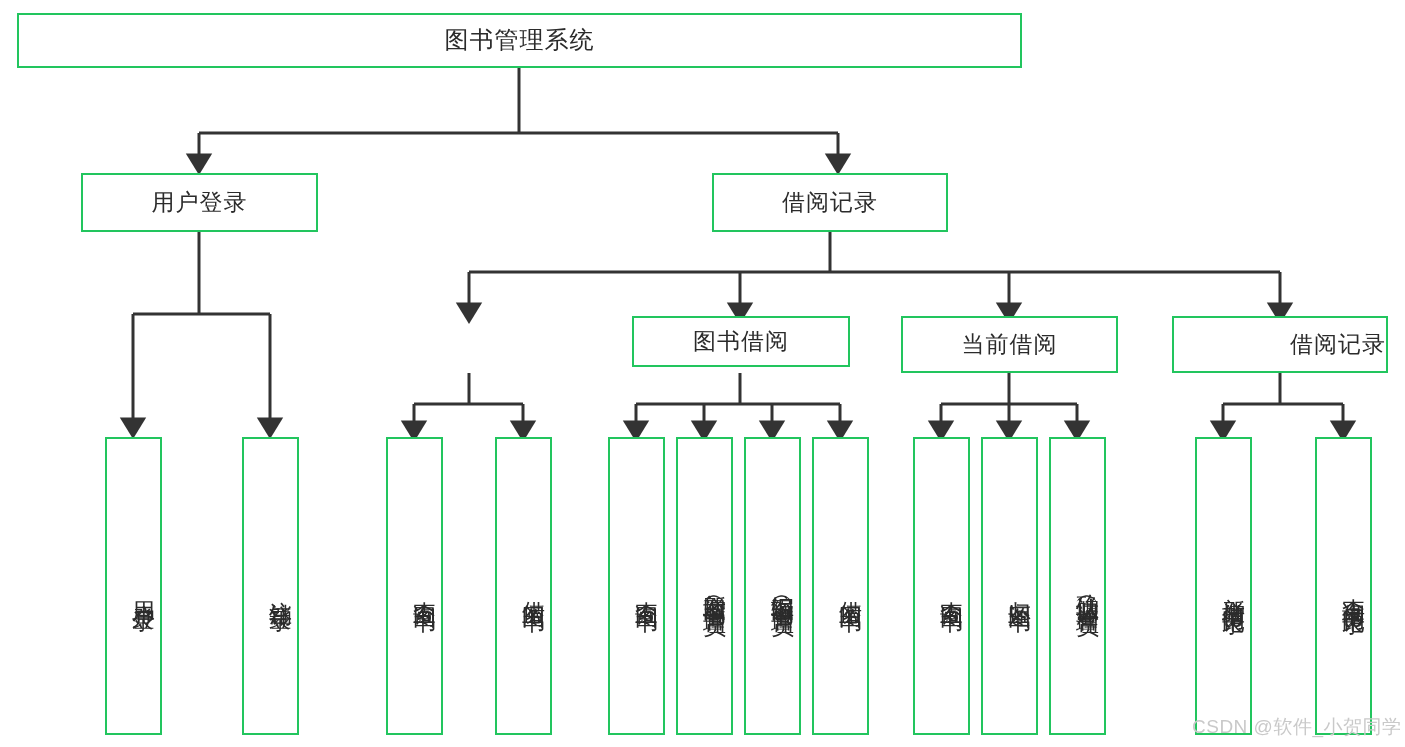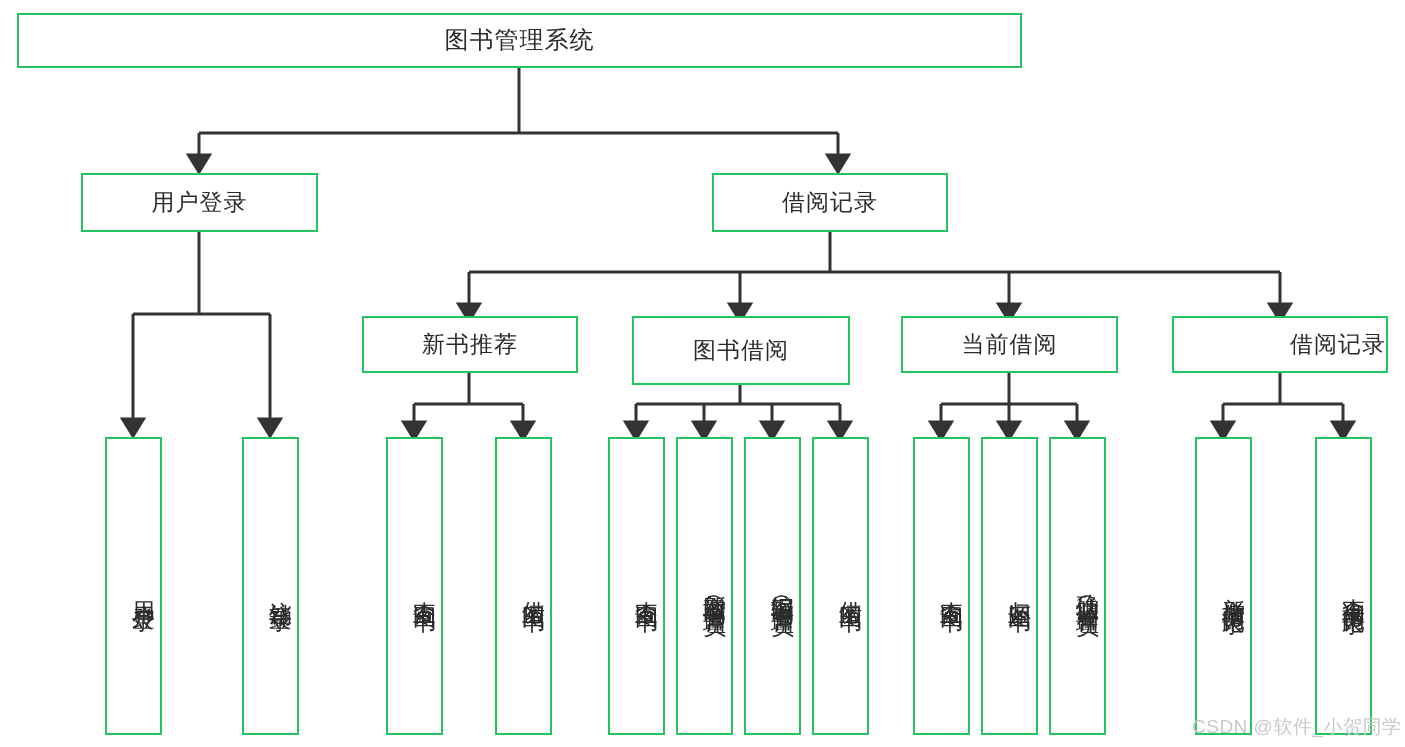--- a/index.html
+++ b/index.html
@@ -126,24 +126,21 @@
     <span>图书管理系统</span>
   </div>
 
   <div class="node horizontal" style="left:81px; top:173px; width:237px; height:59px;">
     <span>用户登录</span>
   </div>
   <div class="node horizontal" style="left:712px; top:173px; width:236px; height:59px;">
     <span>借阅记录</span>
   </div>
 
-  <div class="node horizontal" style="left:362px; top:316px; width:216px; height:57px;">
-    <span>新书推荐</span>
-  </div>
-  <div class="node horizontal" style="left:632px; top:316px; width:218px; height:69px;">
+  <div class="node horizontal" style="left:632px; top:316px; width:218px; height:51px;">
     <span>图书借阅</span>
   </div>
   <div class="node horizontal" style="left:901px; top:316px; width:217px; height:57px;">
     <span>当前借阅</span>
   </div>
   <div class="node horizontal" style="left:1172px; top:316px; width:216px; height:57px;justify-content:flex-end;">
     <span>借阅记录</span>
   </div>
 
   <div class="node vertical" style="left:105px; top:437px; width:57px; height:298px;">

